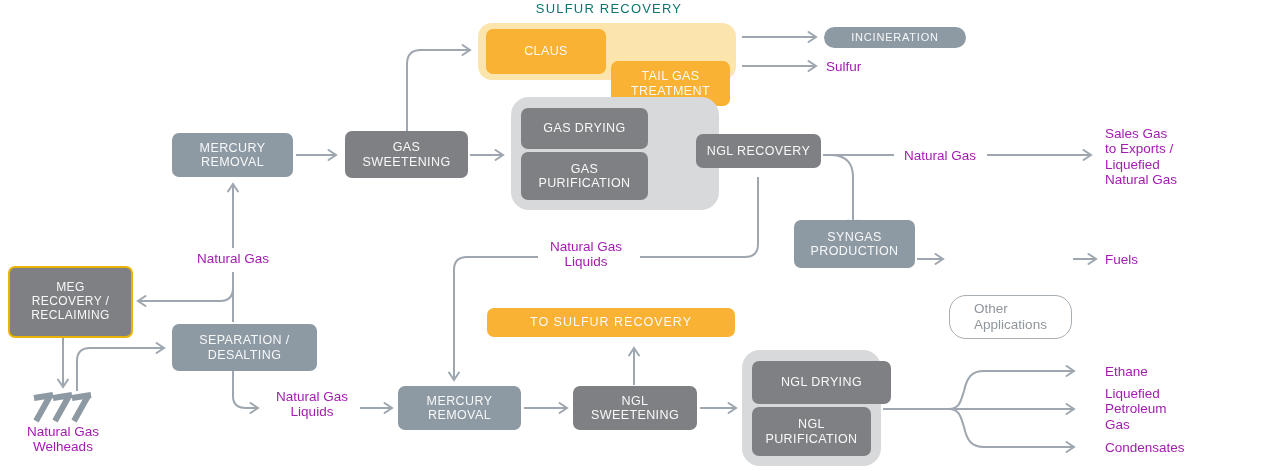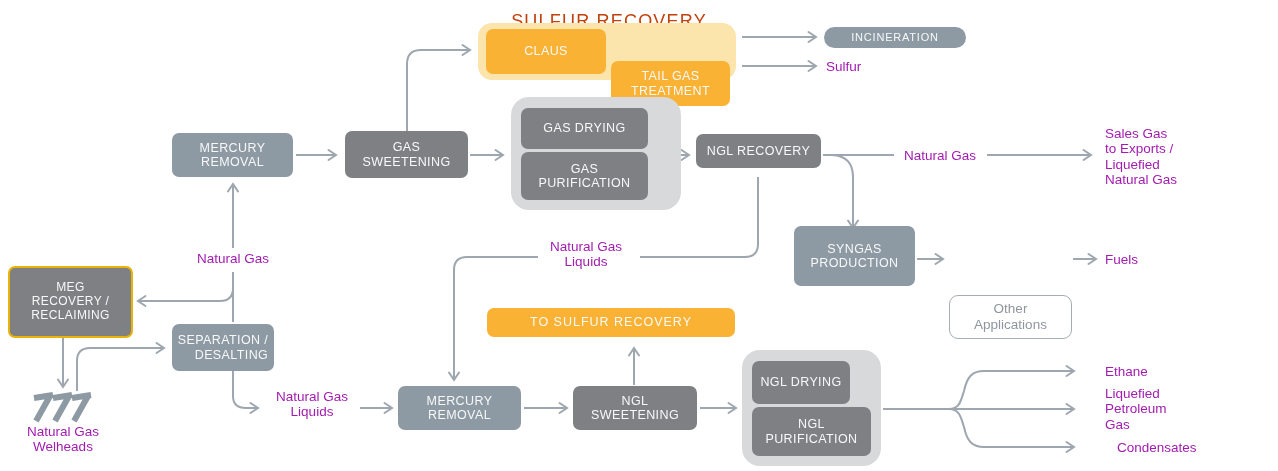--- a/index.html
+++ b/index.html
@@ -18,31 +18,31 @@
   .orange    { background:#F9B233; }
   .group {
     position:absolute; background:#D8D9DA; border-radius:18px;
   }
   .group-yellow {
     position:absolute; background:#FBE5AC; border-radius:14px;
   }
   .pill { border-radius:11px; font-size:11px; letter-spacing:0.8px; }
   .outline {
     position:absolute; display:flex; align-items:center; justify-content:center;
-    text-align:center; background:#ffffff; border:1.5px solid #A6ADB3; border-radius:9px;
+    text-align:left; background:#ffffff; border:1.5px solid #A6ADB3; border-radius:17px;
     color:#8E969E; font-size:13.5px; line-height:1.16; white-space:pre-line;
   }
   .lbl {
     position:absolute; color:#a21caf; font-size:13.5px; line-height:1.14;
     white-space:pre-line;
   }
   .lbl.ctr { text-align:center; }
   .diagram-title {
-    position:absolute; color:#c2410c; font-size:18px; letter-spacing:1.2px;
-    text-align:center; white-space:pre-line;margin-top:10px;
+    position:absolute; color:#0f766e; font-size:13px; letter-spacing:1.2px;
+    text-align:center; white-space:pre-line;
   }
   .green-edge { border:2px solid #eab308; }
   .meg { font-size:12px; }
 </style>
 </head>
 <body>
 
 <div id="stage">
 
   <svg class="connectors" viewBox="0 0 1278 471" fill="none" stroke="#9EA7AF" stroke-width="2">
@@ -86,68 +86,68 @@
     <div class="node orange" style="left:133px; top:6px; width:119px; height:45px;margin-top:32px;">TAIL GAS
 TREATMENT</div>
   </div>
   <div class="node gray-blue pill" style="left:824px; top:27px; width:142px; height:21px;">INCINERATION</div>
   <div class="lbl" style="left:826px; top:59px;">Sulfur</div>
 
   <div class="node gray-blue" style="left:172px; top:133px; width:121px; height:44px;">MERCURY
 REMOVAL</div>
   <div class="node gray-dark" style="left:345px; top:131px; width:123px; height:47px;">GAS
 SWEETENING</div>
-  <div class="group" style="left:511px; top:97px; width:170px; height:113px;">
+  <div class="group" style="left:511px; top:97px; width:170px; height:113px;padding-left:38px;">
     <div class="node gray-dark" style="left:10px; top:11px; width:127px; height:41px;">GAS DRYING</div>
     <div class="node gray-dark" style="left:10px; top:55px; width:127px; height:48px;">GAS
 PURIFICATION</div>
   </div>
   <div class="node gray-dark" style="left:696px; top:134px; width:125px; height:34px;">NGL RECOVERY</div>
   <div class="lbl ctr" style="left:897px; top:148px; width:86px;">Natural Gas</div>
   <div class="lbl" style="left:1105px; top:126px;">Sales Gas
 to Exports /
 Liquefied
 Natural Gas</div>
 
-  <div class="node gray-blue" style="left:794px; top:226px; width:121px; height:60px;">SYNGAS
+  <div class="node gray-blue" style="left:794px; top:220px; width:121px; height:48px;">SYNGAS
 PRODUCTION</div>
   <div class="lbl" style="left:1105px; top:252px;">Fuels</div>
   <div class="outline" style="left:949px; top:295px; width:121px; height:42px;">Other
 Applications</div>
 
   <div class="lbl ctr" style="left:536px; top:239px; width:100px;">Natural Gas
 Liquids</div>
   <div class="node orange" style="left:487px; top:308px; width:248px; height:29px; letter-spacing:1px;">TO SULFUR RECOVERY</div>
 
   <div class="node gray-dark green-edge meg" style="left:8px; top:266px; width:121px; height:68px;">MEG
 RECOVERY /
 RECLAIMING</div>
-  <div class="node gray-blue" style="left:172px; top:324px; width:102px; height:47px;text-align:right;">SEPARATION /
+  <div class="node gray-blue" style="left:172px; top:324px; width:145px; height:47px;">SEPARATION /
 DESALTING</div>
   <div class="lbl ctr" style="left:183px; top:251px; width:100px;">Natural Gas</div>
   <svg style="position:absolute; left:26px; top:391px;" width="74" height="32" viewBox="0 0 74 32">
     <g stroke="#8D99A3" stroke-width="6" fill="none">
       <path d="M8,7 L27,4 M24,5 L10,30"></path>
       <path d="M27,7 L46,4 M43,5 L29,30"></path>
       <path d="M46,7 L65,4 M62,5 L48,30"></path>
     </g>
   </svg>
   <div class="lbl ctr" style="left:8px; top:424px; width:110px;">Natural Gas
 Welheads</div>
 
   <div class="lbl ctr" style="left:262px; top:389px; width:100px;">Natural Gas
 Liquids</div>
   <div class="node gray-blue" style="left:398px; top:386px; width:123px; height:44px;">MERCURY
 REMOVAL</div>
   <div class="node gray-dark" style="left:573px; top:386px; width:124px; height:44px;">NGL
 SWEETENING</div>
   <div class="group" style="left:742px; top:350px; width:139px; height:116px;">
-    <div class="node gray-dark" style="left:10px; top:11px; width:98px; height:43px;">NGL DRYING</div>
+    <div class="node gray-dark" style="left:10px; top:11px; width:139px; height:43px;">NGL DRYING</div>
     <div class="node gray-dark" style="left:10px; top:57px; width:119px; height:49px;">NGL
 PURIFICATION</div>
   </div>
   <div class="lbl" style="left:1105px; top:364px;">Ethane</div>
   <div class="lbl" style="left:1105px; top:386px;">Liquefied
 Petroleum
 Gas</div>
-  <div class="lbl" style="left:1105px; top:440px;margin-left:12px;">Condensates</div>
+  <div class="lbl" style="left:1105px; top:440px;">Condensates</div>
 
 </div>
 
 </body></html>

